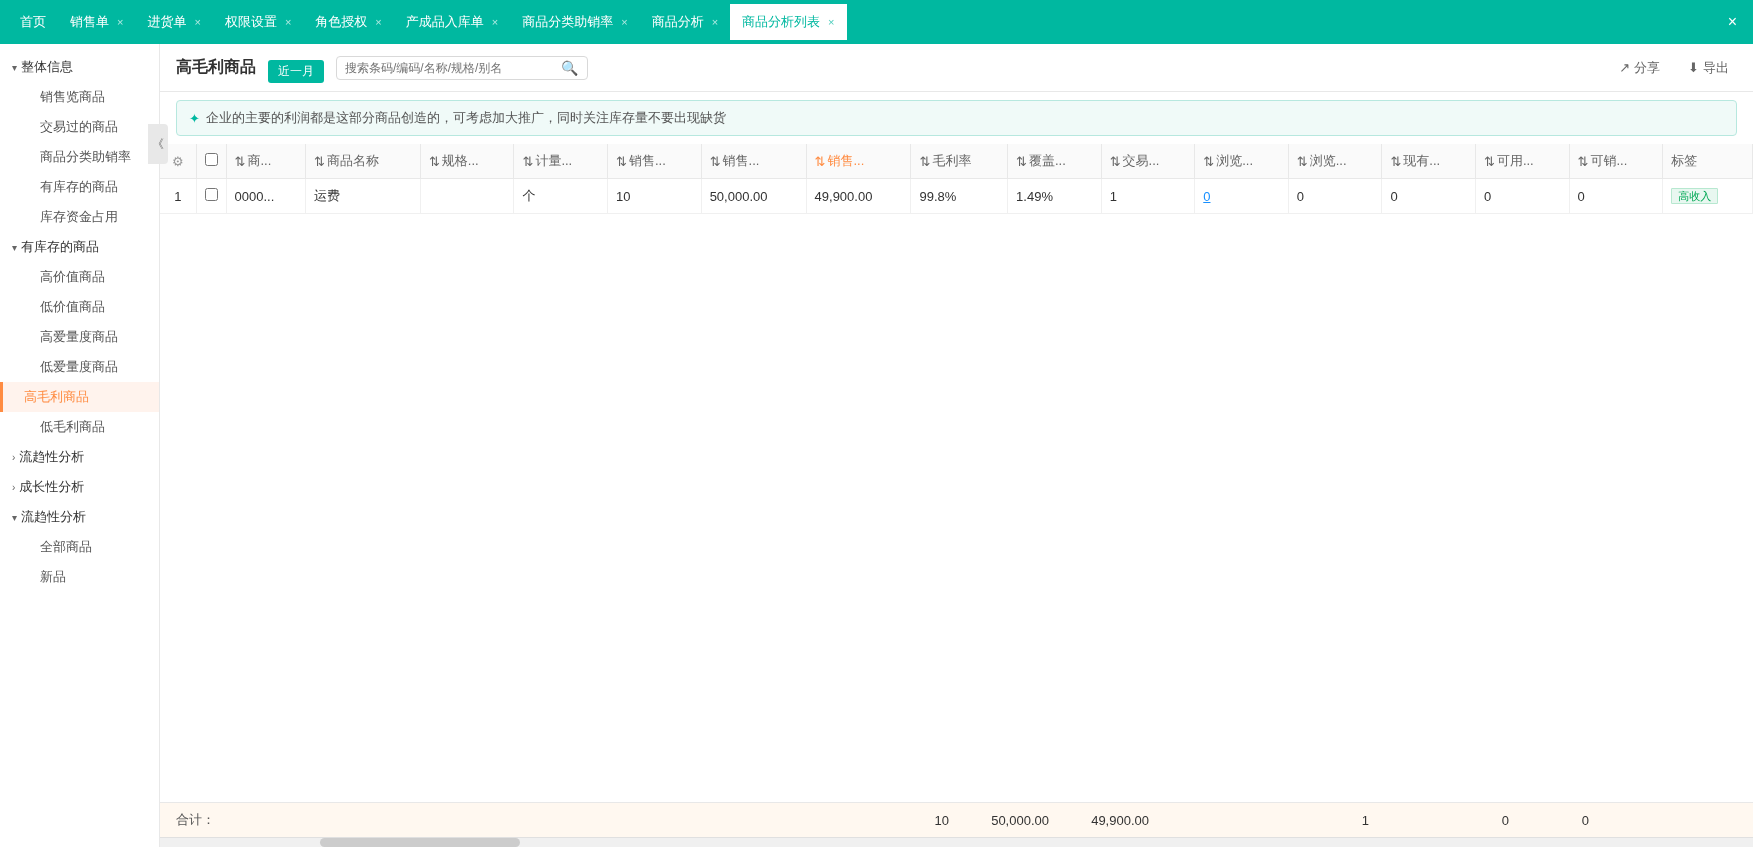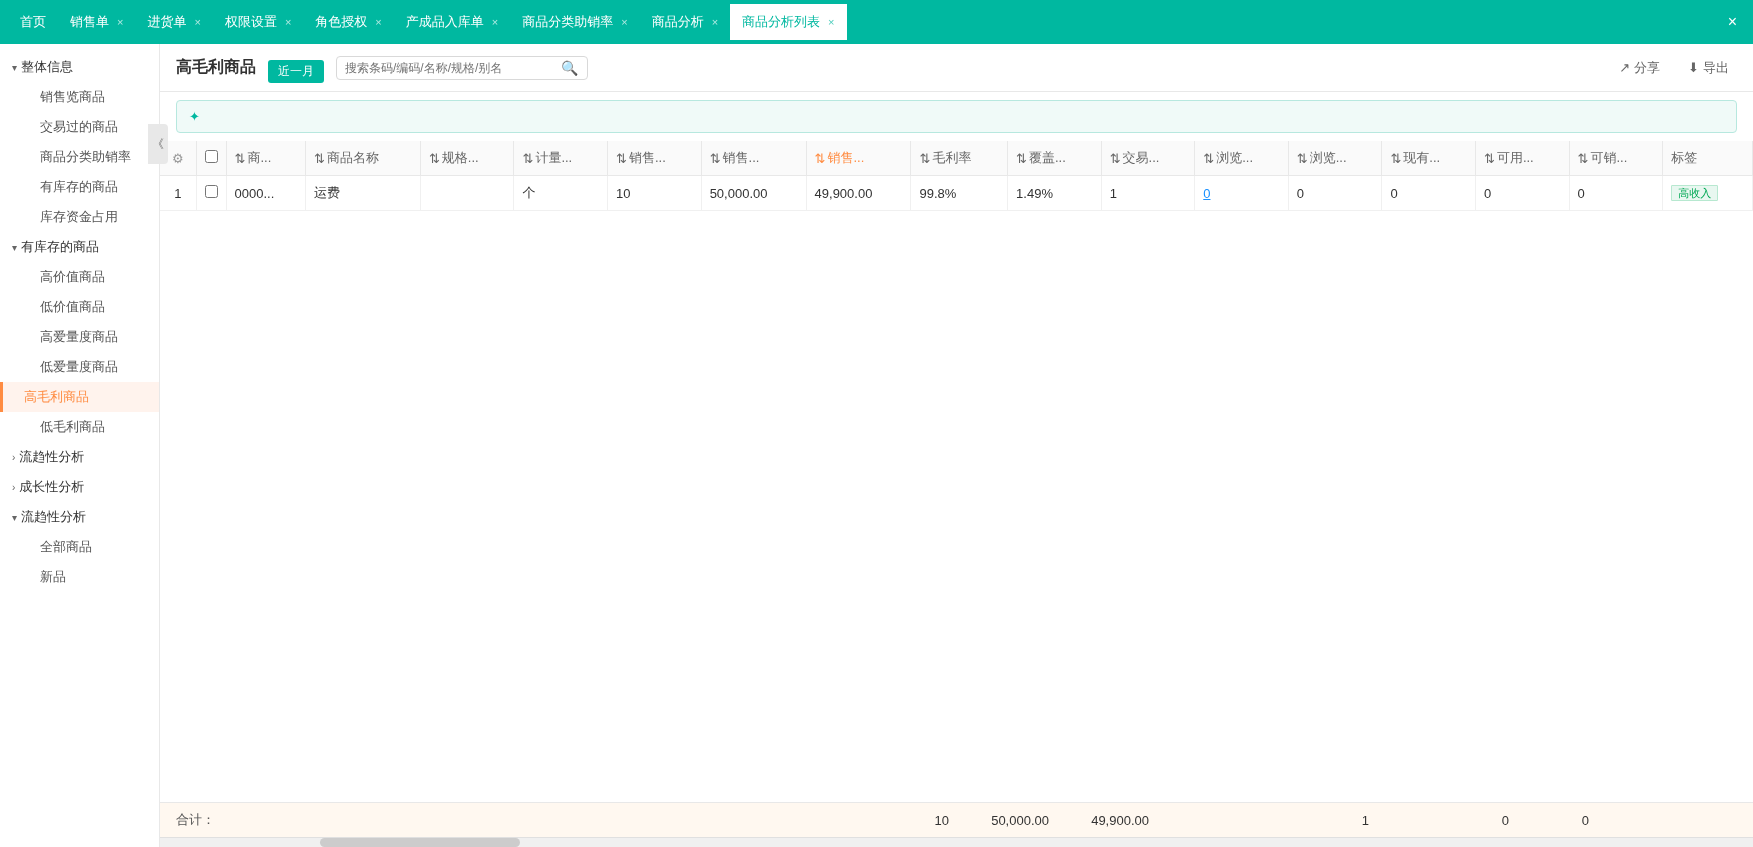--- a/index.html
+++ b/index.html
@@ -370,20 +370,21 @@
         <span>分享</span>
       </div>
       <div class="header-action-btn">
         <span>⬇</span>
         <span>导出</span>
       </div>
     </div>
 
     <div class="info-banner">
       <span class="info-icon">✦</span>
+      <span>企业的主要的利润都是这部分商品创造的，可考虑加大推广，同时关注库存量不要出现缺货</span>
     </div>
 
     <div class="table-wrapper">
       <table>
         <thead>
           <tr>
             <th style="width:36px; text-align:center;">
               <span class="gear-icon">⚙</span>
             </th>
             <th style="width:30px; text-align:center;">

